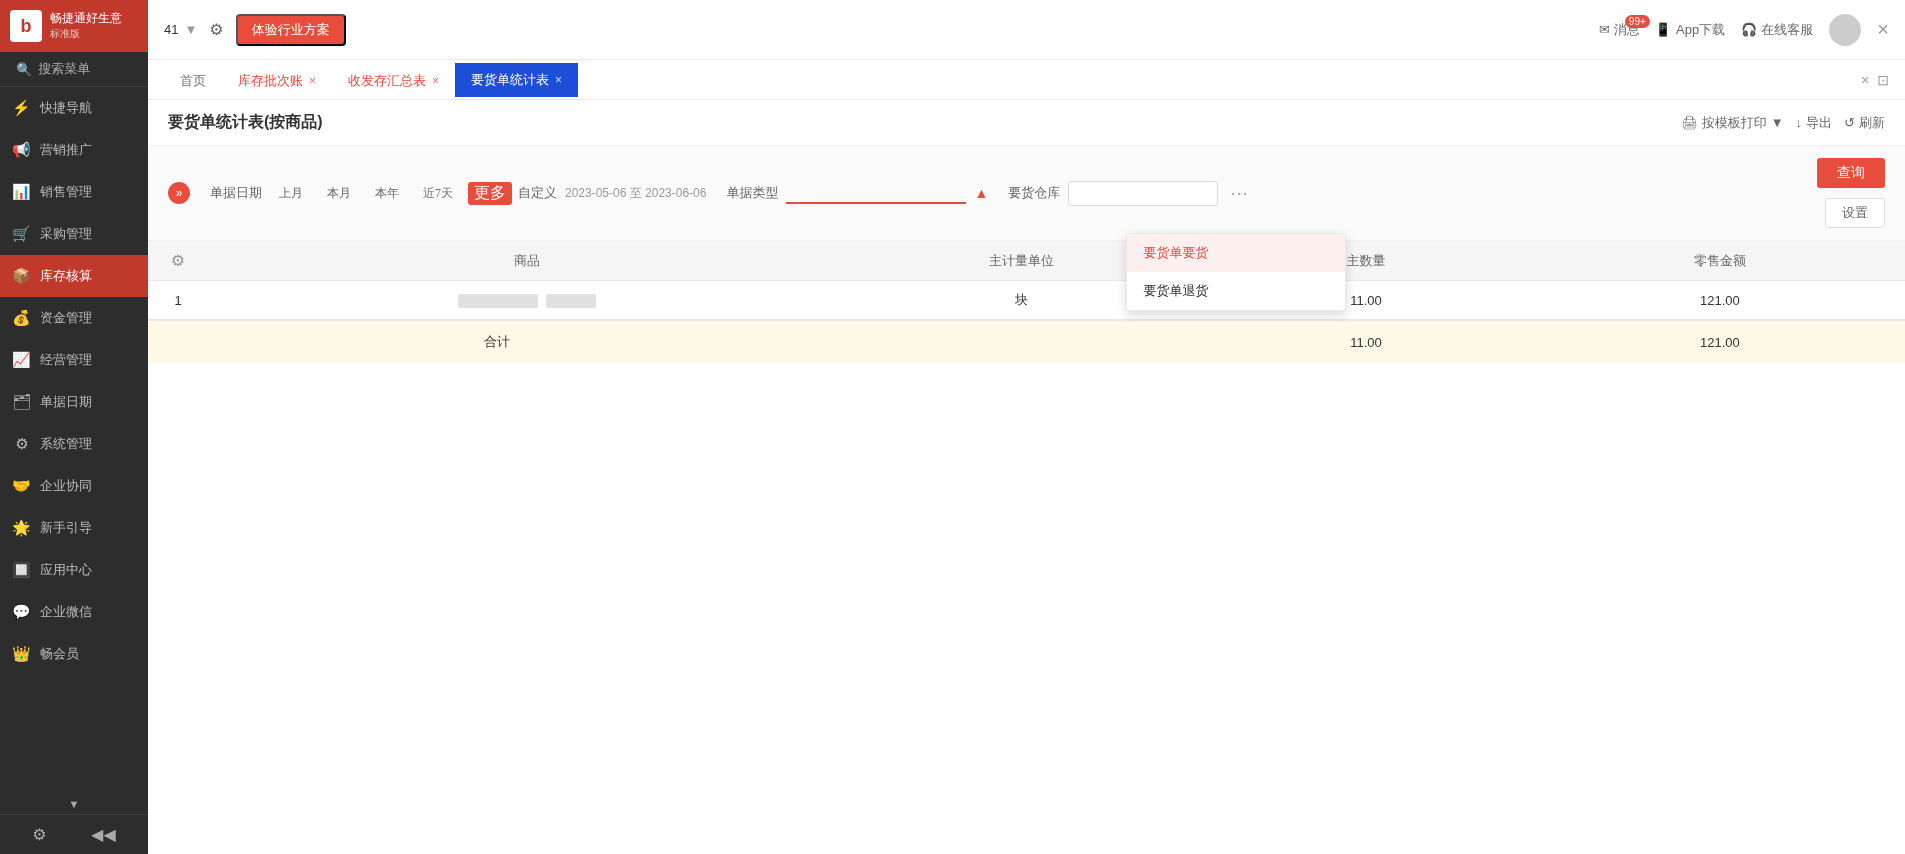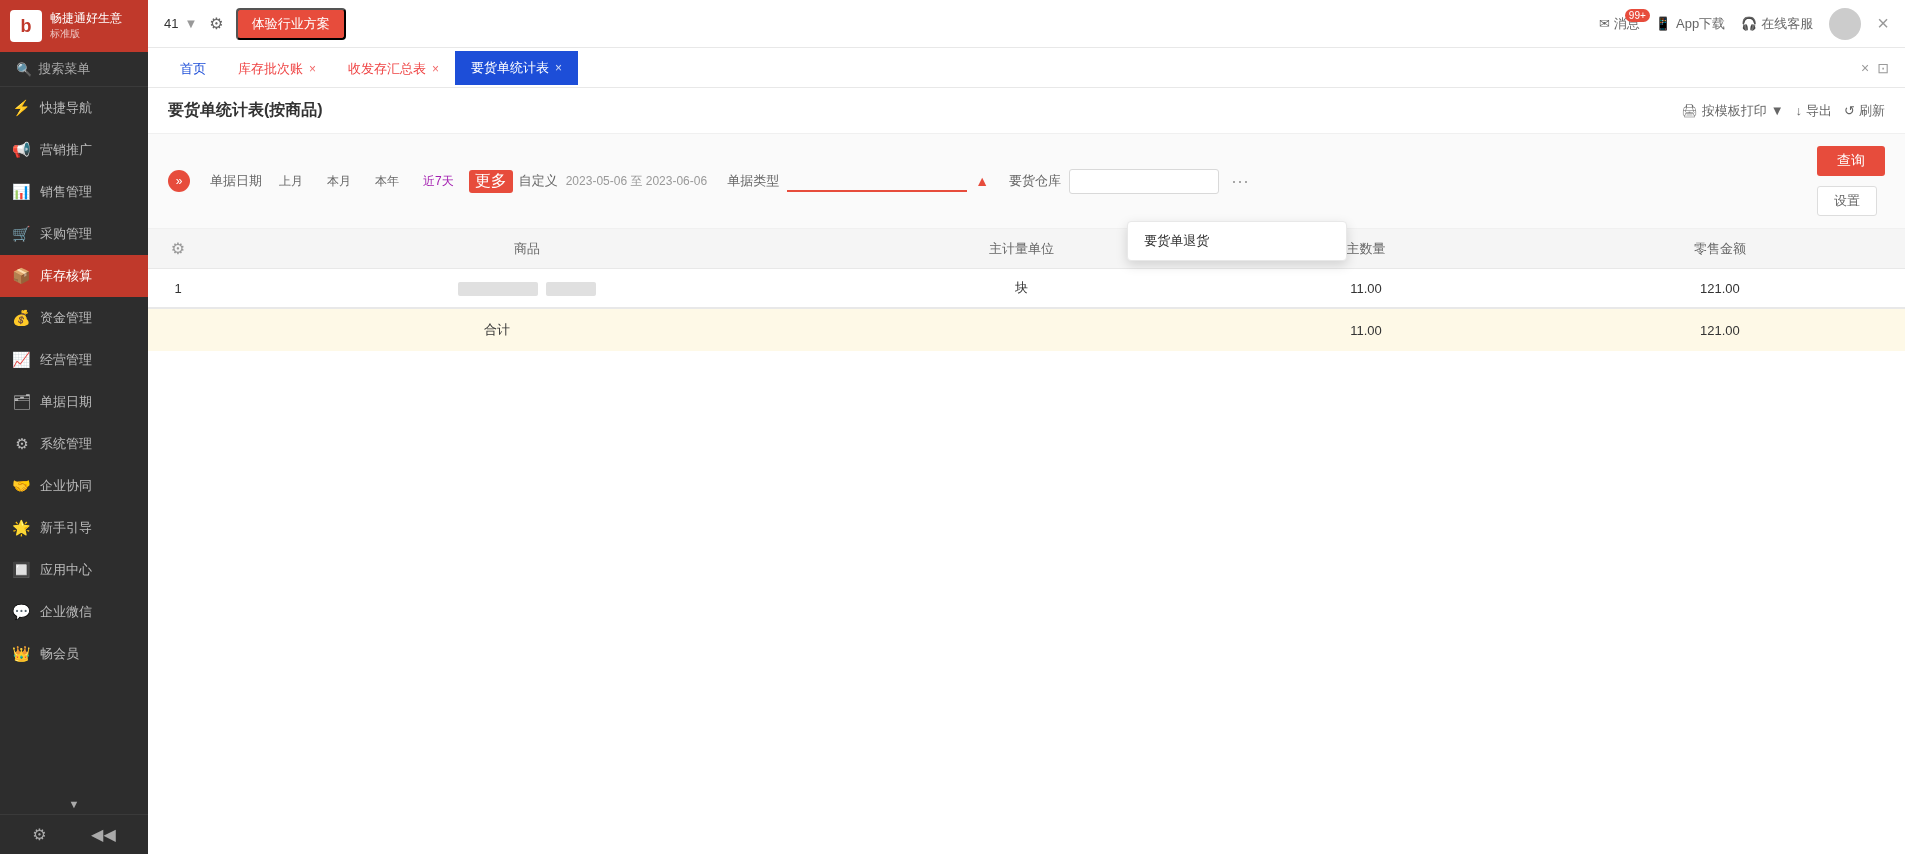--- a/index.html
+++ b/index.html
@@ -22,40 +22,40 @@
     .sidebar-item.active { background: #c0392b; color: white; }
     .sidebar-item .nav-icon { width: 20px; height: 20px; margin-right: 8px; display: flex; align-items: center; justify-content: center; font-size: 15px; }
 
     .sidebar-footer { display: flex; align-items: center; justify-content: space-around; padding: 10px; border-top: 1px solid #3a3a3a; }
     .sidebar-footer-btn { color: #aaa; cursor: pointer; font-size: 16px; }
 
     
     .main { flex: 1; display: flex; flex-direction: column; background: #f5f5f5; overflow: hidden; }
 
     
-    .topbar { background: white; display: flex; align-items: center; padding: 0 16px; height: 48px; border-bottom: 1px solid #e8e8e8; justify-content: space-between; }
+    .topbar { background: white; display: flex; align-items: center; padding: 0 16px; height: 60px; border-bottom: 1px solid #e8e8e8; justify-content: space-between; }
     .topbar-left { display: flex; align-items: center; gap: 12px; }
     .topbar-company { display: flex; align-items: center; gap: 6px; font-size: 13px; color: #333; cursor: pointer; }
     .topbar-company-arrow { color: #999; }
     .topbar-gear { color: #666; cursor: pointer; font-size: 16px; }
     .topbar-trial { background: #e74c3c; color: white; padding: 5px 14px; border-radius: 4px; font-size: 13px; cursor: pointer; }
 
     .topbar-right { display: flex; align-items: center; gap: 16px; }
     .topbar-msg { display: flex; align-items: center; gap: 4px; color: #666; cursor: pointer; font-size: 13px; position: relative; }
     .badge { background: #e74c3c; color: white; font-size: 10px; padding: 1px 4px; border-radius: 8px; position: absolute; top: -6px; right: -10px; }
     .topbar-app { display: flex; align-items: center; gap: 4px; color: #666; cursor: pointer; font-size: 13px; }
     .topbar-service { display: flex; align-items: center; gap: 4px; color: #666; cursor: pointer; font-size: 13px; }
     .topbar-avatar { width: 32px; height: 32px; background: #ddd; border-radius: 50%; cursor: pointer; }
 
     
     .tabs { background: white; display: flex; align-items: center; border-bottom: 1px solid #e8e8e8; padding: 0 16px; min-height: 40px; }
     .tab { padding: 8px 16px; font-size: 13px; color: #ef4444; cursor: pointer; display: flex; align-items: center; gap: 6px; border-top: 2px solid transparent; white-space: nowrap; }
     .tab.active { color: #e74c3c; border-top: none; background: #1d4ed8; color: white; border-radius: 0; padding: 8px 16px; }
     .tab .close-btn { font-size: 12px; cursor: pointer; opacity: 0.8; }
-    .tab-home { color: #1d4ed8; font-weight: normal; }
+    .tab-home { color: #737373; font-weight: normal; }
     .tab-actions { margin-left: auto; display: flex; align-items: center; gap: 8px; }
     .tab-window-btn { font-size: 14px; color: #999; cursor: pointer; }
 
     
     .page-content { flex: 1; overflow: auto; padding: 0; background: white; }
 
     
     .page-header { display: flex; align-items: center; justify-content: space-between; padding: 12px 20px; border-bottom: 1px solid #f0f0f0; }
     .page-title { font-size: 16px; font-weight: bold; color: #333; }
     .page-actions { display: flex; align-items: center; gap: 12px; }
@@ -63,21 +63,21 @@
     .btn-export { display: flex; align-items: center; gap: 4px; color: #666; font-size: 13px; cursor: pointer; }
     .btn-refresh { display: flex; align-items: center; gap: 4px; color: #666; font-size: 13px; cursor: pointer; }
 
     
     .filter-bar { background: #fafafa; padding: 12px 20px; border-bottom: 1px solid #f0f0f0; display: flex; align-items: center; gap: 20px; flex-wrap: wrap; position: relative; }
     .filter-expand { width: 22px; height: 22px; background: #e74c3c; color: white; border-radius: 50%; display: flex; align-items: center; justify-content: center; cursor: pointer; font-size: 12px; flex-shrink: 0; }
     .filter-group { display: flex; align-items: center; gap: 8px; }
     .filter-label { color: #666; font-size: 13px; white-space: nowrap; }
     .filter-dates { display: flex; align-items: center; gap: 6px; }
     .filter-btn { padding: 2px 8px; font-size: 12px; color: #666; cursor: pointer; border: 1px solid transparent; border-radius: 3px; }
-    .filter-btn.active { color: #a21caf; }
+    .filter-btn.active { color: #737373; font-family: Liberation Serif, serif; }
     .filter-btn-more { background: #e74c3c; color: white; padding: 1px 6px; font-size: 16px; border-radius: 3px; cursor: pointer; }
     .filter-custom { color: #666; font-size: 13px; cursor: pointer; }
     .date-range { font-size: 12px; color: #999; }
 
     .filter-type-group { display: flex; align-items: center; gap: 8px; position: relative; }
     .filter-type-input { border: none; border-bottom: 2px solid #e74c3c; padding: 2px 8px; font-size: 13px; width: 180px; outline: none; background: transparent; }
     .filter-type-arrow { color: #e74c3c; cursor: pointer; font-size: 14px; }
 
     .filter-warehouse { display: flex; align-items: center; gap: 8px; }
     .filter-warehouse-input { border: 1px solid #d9d9d9; padding: 4px 8px; font-size: 13px; border-radius: 3px; width: 150px; }
@@ -289,33 +289,36 @@
         </div>
         <div class="date-range">2023-05-06 至 2023-06-06</div>
       </div>
 
       <div class="filter-type-group">
         <span class="filter-label">单据类型</span>
         <input type="text" class="filter-type-input" value="" style="">
         <span class="filter-type-arrow">▲</span>
 
         <div class="dropdown-overlay">
+          <div class="dropdown-item selected">
+            <span>要货单要货</span>
+          </div>
           <div class="dropdown-item">
             <span>要货单退货</span>
           </div>
         </div>
       </div>
 
       <div class="filter-warehouse">
         <span class="filter-label">要货仓库</span>
         <input type="text" class="filter-warehouse-input" style="">
         <span class="filter-more-btn">···</span>
       </div>
 
-      <div style="margin-left:auto;display:flex;flex-direction:column;gap:6px;align-items:flex-start;">
+      <div style="margin-left:auto;display:flex;flex-direction:column;gap:6px;align-items:flex-end;">
         <button class="btn-query">查询</button>
         <button class="btn-set">设置</button>
       </div>
     </div>
 
     <div class="table-container">
       <table class="data-table">
         <thead>
           <tr>
             <th style="width:60px;">

